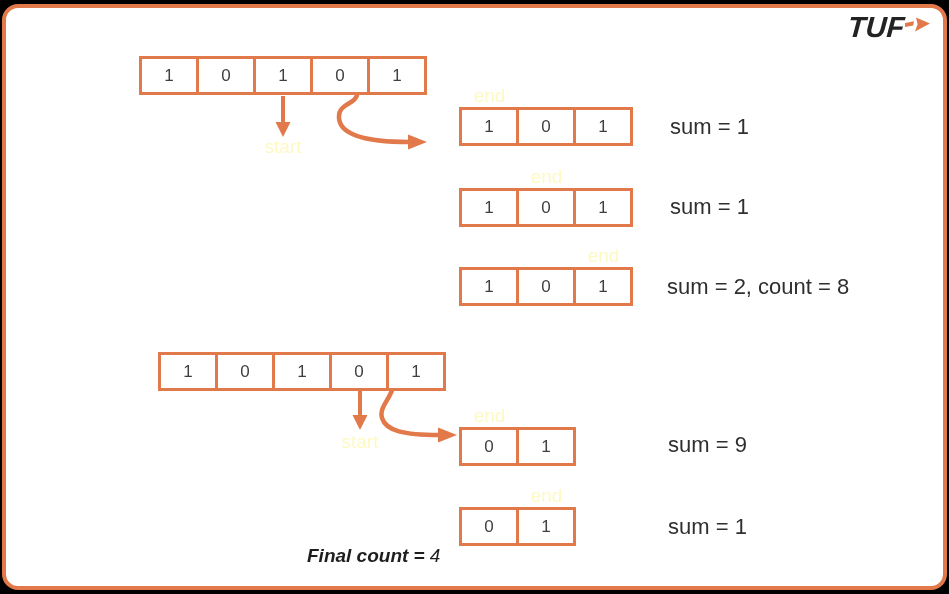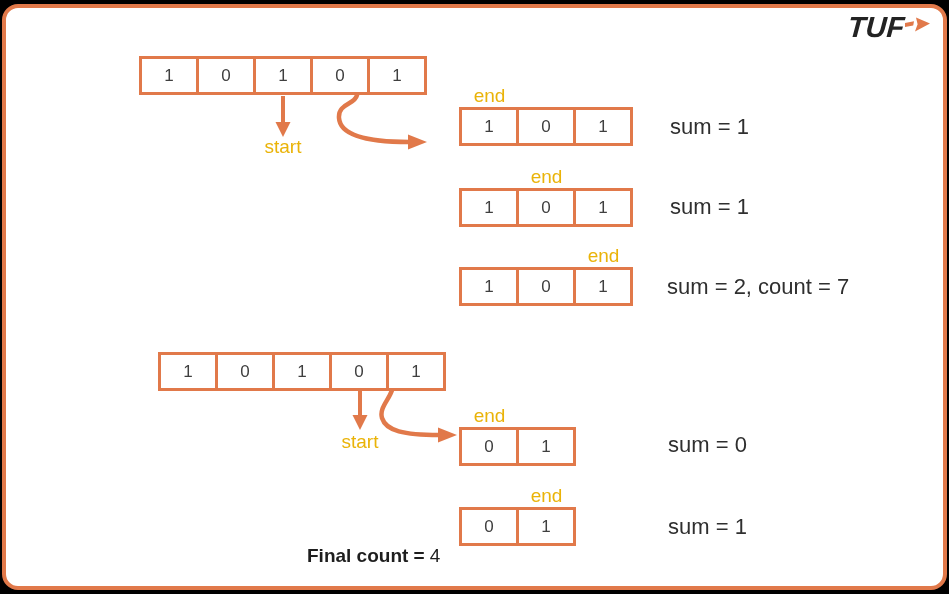--- a/index.html
+++ b/index.html
@@ -20,27 +20,27 @@
   .logo-arrow{margin-left:1px;margin-top:3px;}
   
   .arr{position:absolute;display:flex;border:3px solid #E1794A;background:#fff;}
   .cell{
     width:54px;height:33px;display:flex;align-items:center;justify-content:center;
     font-size:17px;color:#3F3F3F;border-right:3px solid #E1794A;
   }
   .cell:last-child{border-right:none;}
   
   .lbl{
-    position:absolute;font-size:19px;color:#eab308;line-height:21px;
+    position:absolute;font-size:19px;color:#fef9c3;line-height:21px;
     white-space:nowrap;
   }
   .lbl.center{text-align:center;}
   .result{position:absolute;font-size:22px;color:#2F2F2F;line-height:22px;white-space:nowrap;}
   .svgpos{position:absolute;}
-  .final{position:absolute;font-size:19px;color:#1E1E1E;white-space:nowrap;}
+  .final{position:absolute;font-size:19px;color:#1E1E1E;white-space:nowrap;font-style:italic;}
   .final .fl{font-weight:bold;}
   .final .fv{font-weight:normal;margin-left:5px;}
 </style>
 </head>
 <body>
 
 <div class="canvas"></div>
 
 <div class="logo">
   <span class="logo-text">TUF</span>
@@ -86,21 +86,21 @@
   <div class="cell">1</div>
 </div>
 <div class="result" style="left:670px;top:196px;">sum = 1</div>
 
 <div class="lbl center" style="left:575px;top:245px;width:57px;">end</div>
 <div class="arr" style="left:459px;top:267px;">
   <div class="cell">1</div>
   <div class="cell">0</div>
   <div class="cell">1</div>
 </div>
-<div class="result" style="left:667px;top:276px;">sum = 2, count = 7</div>
+<div class="result" style="left:667px;top:276px;">sum = 2, count = 8</div>
 
 <div class="arr" style="left:158px;top:352px;">
   <div class="cell">1</div>
   <div class="cell">0</div>
   <div class="cell">1</div>
   <div class="cell">0</div>
   <div class="cell">1</div>
 </div>
 
 <svg class="svgpos" style="left:351px;top:391px;" width="18" height="40">
@@ -112,21 +112,21 @@
 <svg class="svgpos" style="left:378px;top:390px;" width="82" height="54">
   <path d="M14,0 C11,10 1,18 4,28 C8,41 26,45 61,45" fill="none" stroke="#E1794A" stroke-width="4.5" stroke-linecap="round"></path>
   <polygon points="60,37.5 60,52.5 79,45" fill="#E1794A"></polygon>
 </svg>
 
 <div class="lbl center" style="left:461px;top:405px;width:57px;">end</div>
 <div class="arr" style="left:459px;top:427px;">
   <div class="cell">0</div>
   <div class="cell">1</div>
 </div>
-<div class="result" style="left:668px;top:434px;">sum = 0</div>
+<div class="result" style="left:668px;top:434px;">sum = 9</div>
 
 <div class="lbl center" style="left:518px;top:485px;width:57px;">end</div>
 <div class="arr" style="left:459px;top:507px;">
   <div class="cell">0</div>
   <div class="cell">1</div>
 </div>
 <div class="result" style="left:668px;top:516px;">sum = 1</div>
 
 <div class="final" style="left:307px;top:545px;">
   <span class="fl">Final count =</span><span class="fv">4</span>

